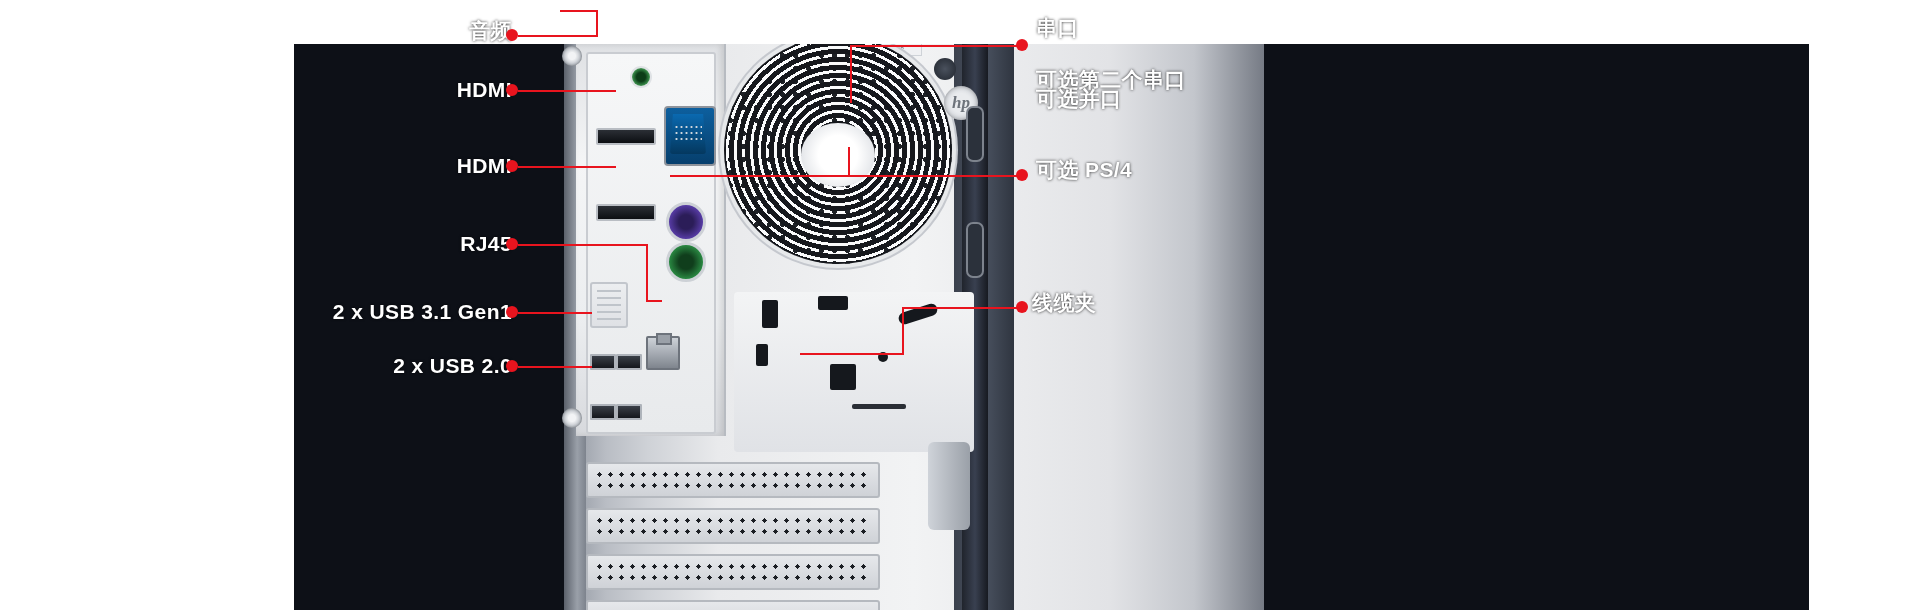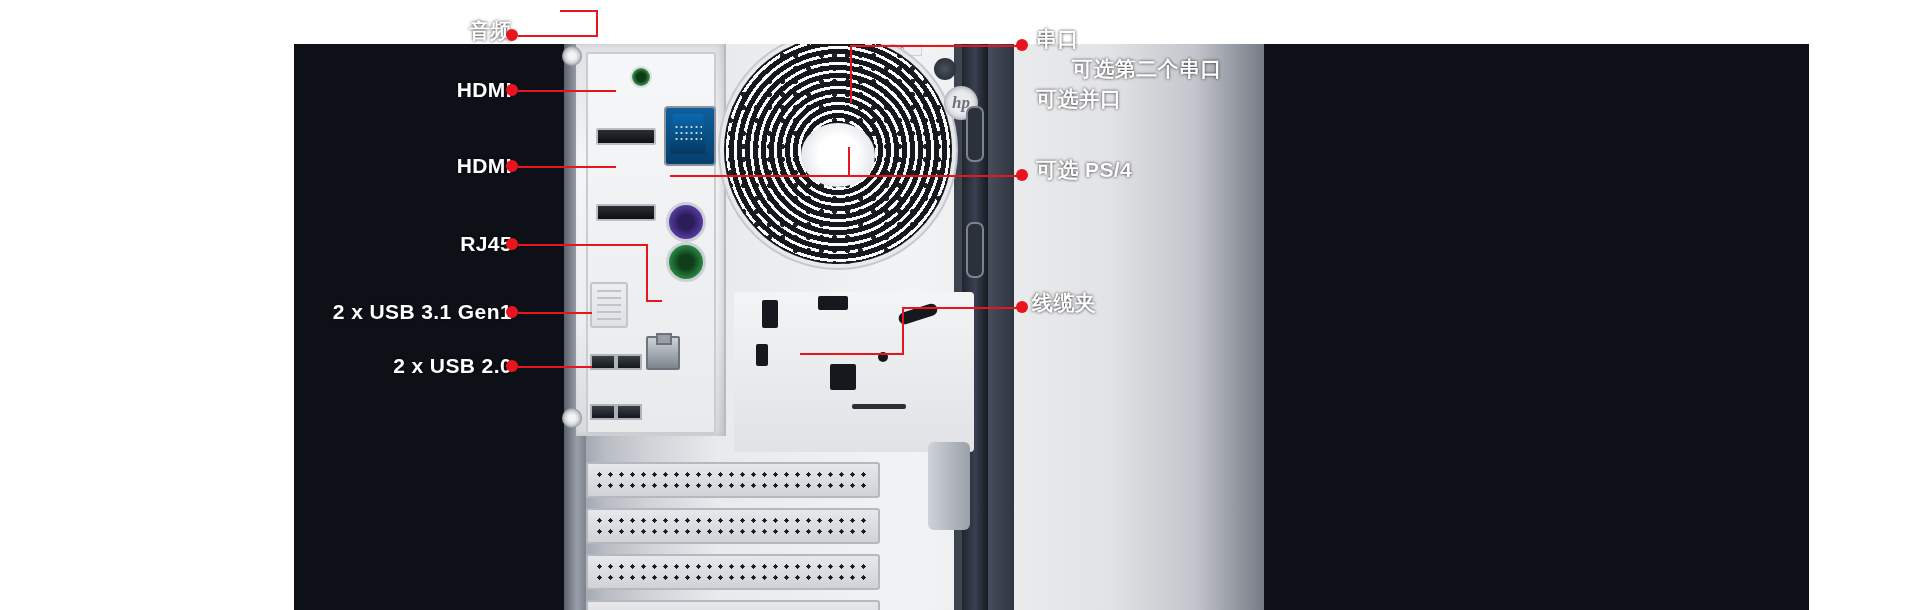--- a/index.html
+++ b/index.html
@@ -350,22 +350,22 @@
   <div class="dot" style="left:506px; top:238px;"></div>
 
   <div class="label leftal" style="right:1408px; top:297px;">2 x USB 3.1 Gen1</div>
   <div class="lead" style="left:518px; top:312px; width:74px;"></div>
   <div class="dot" style="left:506px; top:306px;"></div>
 
   <div class="label leftal" style="right:1408px; top:351px;">2 x USB 2.0</div>
   <div class="lead" style="left:518px; top:366px; width:74px;"></div>
   <div class="dot" style="left:506px; top:360px;"></div>
 
-  <div class="label right" style="left:1036px; top:24px;">串口</div>
-  <div class="label right" style="left:1036px; top:54px;margin-left:36px;">可选第二个串口</div>
+  <div class="label right" style="left:1036px; top:13px;">串口</div>
+  <div class="label right" style="left:1036px; top:65px;">可选第二个串口</div>
   <div class="label right" style="left:1036px; top:84px;">可选并口</div>
   <div class="lead" style="left:850px; top:45px; width:172px;"></div>
   <div class="lead-v" style="left:850px; top:45px; height:58px;"></div>
   <div class="dot" style="left:1016px; top:39px;"></div>
 
   <div class="label right" style="left:1036px; top:155px;">可选 PS/4</div>
   <div class="lead" style="left:670px; top:175px; width:352px;"></div>
   <div class="lead-v" style="left:848px; top:147px; height:30px;"></div>
   <div class="dot" style="left:1016px; top:169px;"></div>
 

